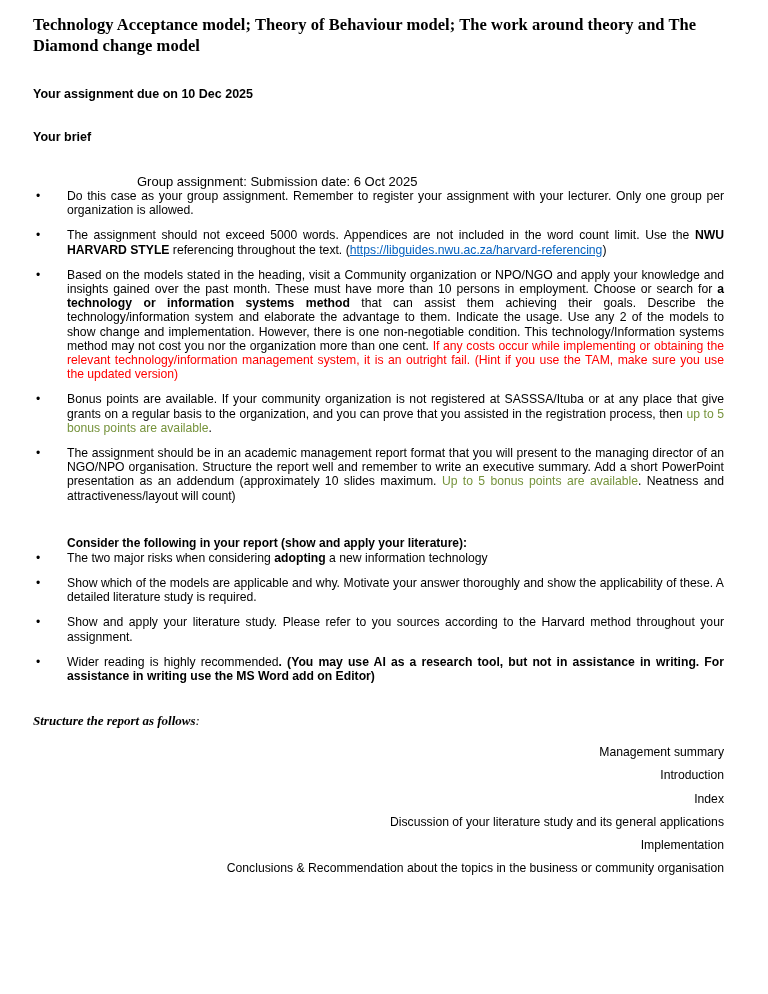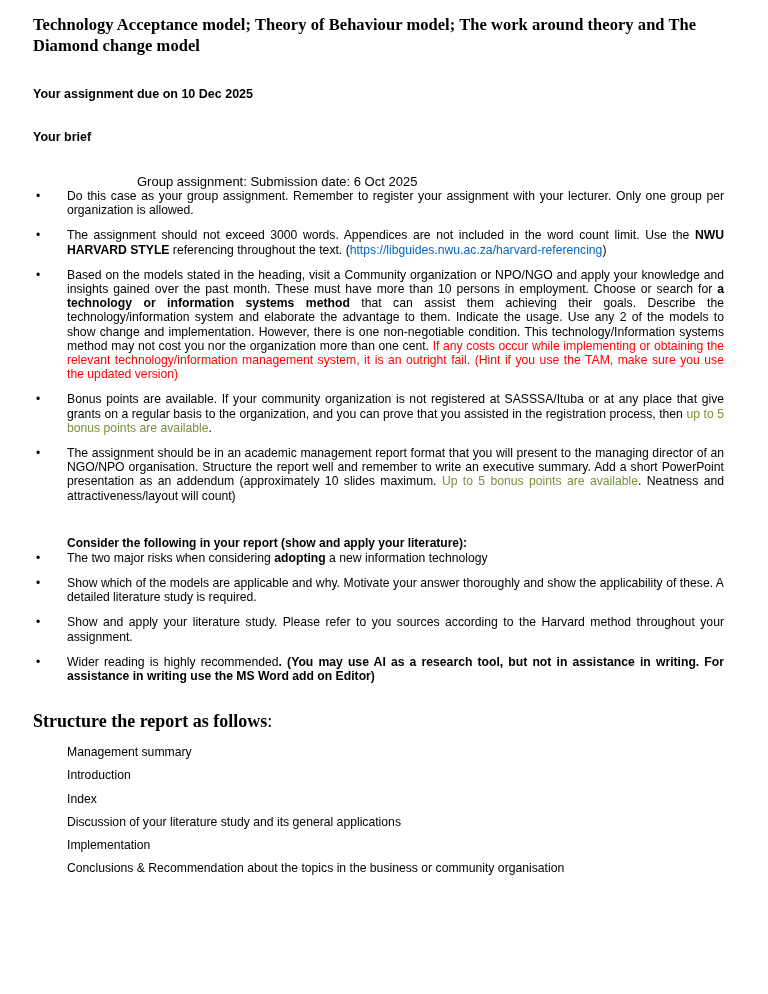--- a/index.html
+++ b/index.html
@@ -93,66 +93,69 @@
     font-size: 12px;
     font-weight: bold;
     line-height: 15px;
     margin: 33px 0 0 0;
     padding-left: 34px;
   }
 
   
   .h-structure {
     font-family: "Liberation Serif", serif;
-    font-size: 18px;
+    font-size: 13px;
     line-height: 16px;
     margin: 30px 0 0 0;
+    font-style: italic;
   }
   .h-structure b { font-weight: bold; }
   .h-structure .plain { font-weight: normal; }
 
   
   ul.plainlist {
     list-style: none;
     margin: 16px 0 0 0;
     padding: 0 0 0 34px;
   }
   ul.plainlist > li {
     font-size: 12.2px;
     line-height: 14px;
     margin: 0 0 9.2px 0;
+    text-align: right;
   }
 
   
   .b { font-weight: bold; }
   .i { }
   .red { color: #FF0000; }
   .green { color: #76933C; }
   a.link, .link {
     color: #0563C1;
+    text-decoration: underline;
   }
   .nojust { text-align: left; }
 </style>
 </head>
 <body>
 
 <div class="page">
   <div class="doc">
 
     <h1 class="doc-title">Technology Acceptance model; Theory of Behaviour model; The work around theory and The Diamond change model</h1>
 
     <p class="h-due">Your assignment due on 10 Dec 2025</p>
 
     <p class="h-brief">Your brief</p>
 
     <p class="h-group">Group assignment: Submission date: 6 Oct 2025</p>
 
     <ul class="bullets grp-1" id="bullets-main">
         <li><span class="bul">•</span><span><span>Do this case as your group assignment. Remember to register your assignment with your lecturer. Only one group per organization is allowed.</span></span></li>
-        <li><span class="bul">•</span><span><span>The assignment should not exceed 3000 words. Appendices are not included in the word count limit. Use the </span><span class="b">NWU HARVARD STYLE</span><span> referencing throughout the text. (</span><span class="link">https://libguides.nwu.ac.za/harvard-referencing</span><span>)</span></span></li>
+        <li><span class="bul">•</span><span><span>The assignment should not exceed 5000 words. Appendices are not included in the word count limit. Use the </span><span class="b">NWU HARVARD STYLE</span><span> referencing throughout the text. (</span><span class="link">https://libguides.nwu.ac.za/harvard-referencing</span><span>)</span></span></li>
         <li><span class="bul">•</span><span><span>Based on the models stated in the heading, visit a Community organization or NPO/NGO and apply your knowledge and insights gained over the past month. These must have more than 10 persons in employment. Choose or search for </span><span class="b">a technology or information systems method</span><span> that can assist them achieving their goals. Describe the technology/information system and elaborate the advantage to them. Indicate the usage. Use any 2 of the models to show change and implementation. However, there is one non-negotiable condition. This technology/Information systems method may not cost you nor the organization more than one cent. </span><span class="red">If any costs occur while implementing or obtaining the relevant technology/information management system, it is an outright fail. (Hint if you use the TAM, make sure you use the updated version)</span></span></li>
         <li><span class="bul">•</span><span><span>Bonus points are available. If your community organization is not registered at SASSSA/Ituba or at any place that give grants on a regular basis to the organization, and you can prove that you assisted in the registration process, then </span><span class="green">up to 5 bonus points are available</span><span>.</span></span></li>
         <li><span class="bul">•</span><span><span>The assignment should be in an academic management report format that you will present to the managing director of an NGO/NPO organisation. Structure the report well and remember to write an executive summary. Add a short PowerPoint presentation as an addendum (approximately 10 slides maximum. </span><span class="green">Up to 5 bonus points are available</span><span>. Neatness and attractiveness/layout will count)</span></span></li>
       </ul>
 
     <p class="h-consider">Consider the following in your report (show and apply your literature):</p>
 
     <ul class="bullets grp-2" id="bullets-consider">
         <li class="nojust"><span class="bul">•</span><span><span>The two major risks when considering </span><span class="b">adopting</span><span> a new information technology</span></span></li>
         <li><span class="bul">•</span><span><span>Show which of the models are applicable and why. Motivate your answer thoroughly and show the applicability of these. A detailed literature study is required.</span></span></li>

